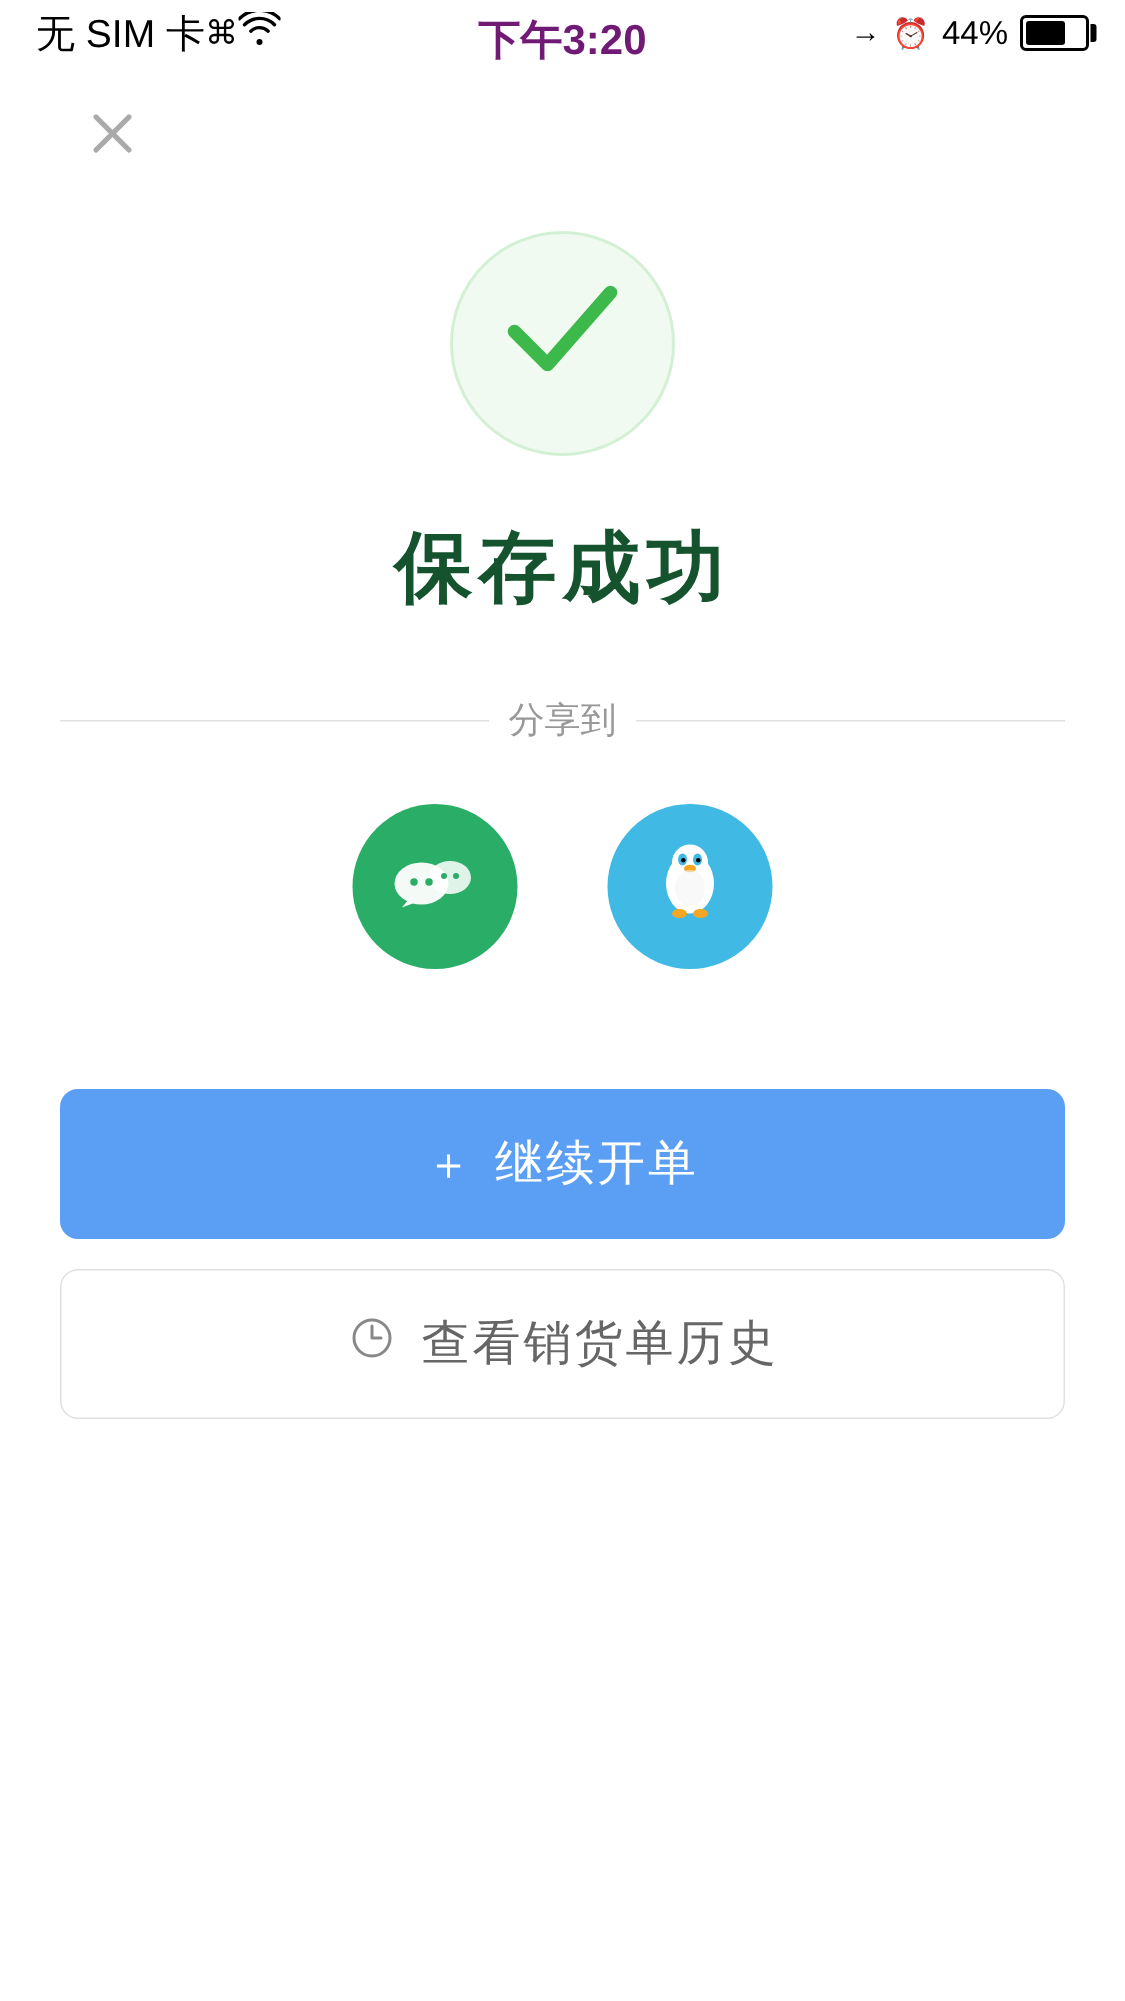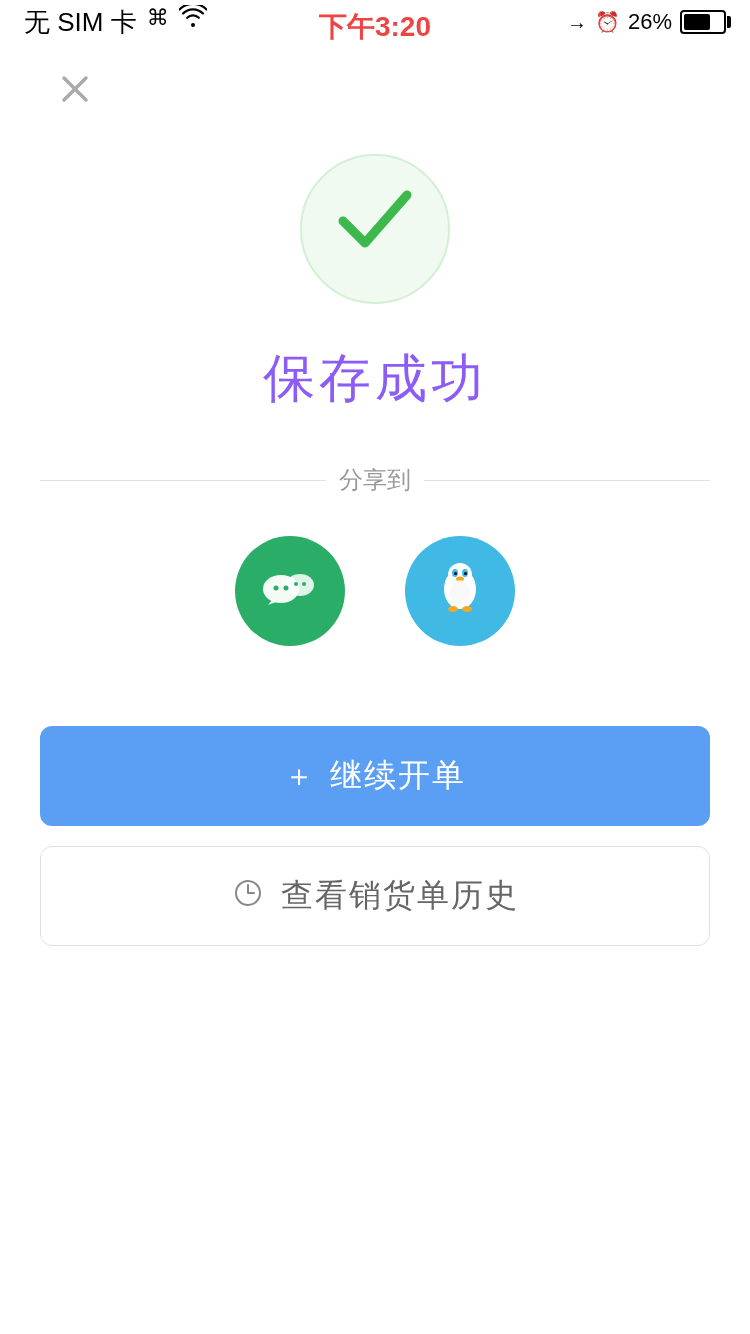--- a/index.html
+++ b/index.html
@@ -20,27 +20,27 @@
       align-items: center;
       justify-content: space-between;
       padding: 0 24px;
       background: #ffffff;
     }
     .status-left {
       font-size: 26px;
       font-weight: 500;
       color: #000;
       display: flex;
-      gap: 10px;
+      align-items: center;
     }
     .status-left .wifi-icon { font-size: 22px; }
     .status-center {
       font-size: 28px;
       font-weight: 600;
-      color: #ef4444;
+      color: #701a75;
       position: absolute;
       left: 50%;
       transform: translateX(-50%);
       top: 8px;
     }
     .status-right {
       display: flex;
       align-items: center;
       gap: 8px;
       font-size: 22px;
@@ -115,22 +115,22 @@
     .checkmark {
       color: #3cb94a;
       font-size: 80px;
       line-height: 1;
       margin-top: -6px;
     }
 
     
     .title {
       font-size: 52px;
-      font-weight: 400;
-      color: #8b5cf6;
+      font-weight: 700;
+      color: #14532d;
       margin-top: 40px;
       letter-spacing: 4px;
     }
 
     
     .share-section {
       width: 100%;
       margin-top: 50px;
     }
     .share-divider {
@@ -226,21 +226,21 @@
         <path d="M8.2 12.8a8.3 8.3 0 0 1 11.6 0" stroke="#000" stroke-width="2.2" stroke-linecap="round" fill="none"></path>
         <path d="M4 8.5a14 14 0 0 1 20 0" stroke="#000" stroke-width="2.2" stroke-linecap="round" fill="none"></path>
         <path d="M0.5 4.5a19 19 0 0 1 27 0" stroke="#000" stroke-width="2.2" stroke-linecap="round" fill="none"></path>
       </svg>
     </span>
   </div>
   <div class="status-center">下午3:20</div>
   <div class="status-right">
     <span style="font-size:20px;">→</span>
     <span style="font-size:20px;">⏰</span>
-    <span>26%</span>
+    <span>44%</span>
     <div class="battery">
       <div class="battery-fill"></div>
     </div>
   </div>
 </div>
 
 <div class="content">
 
   <div class="close-btn">
     <svg viewBox="0 0 34 34" fill="none" xmlns="http://www.w3.org/2000/svg">

